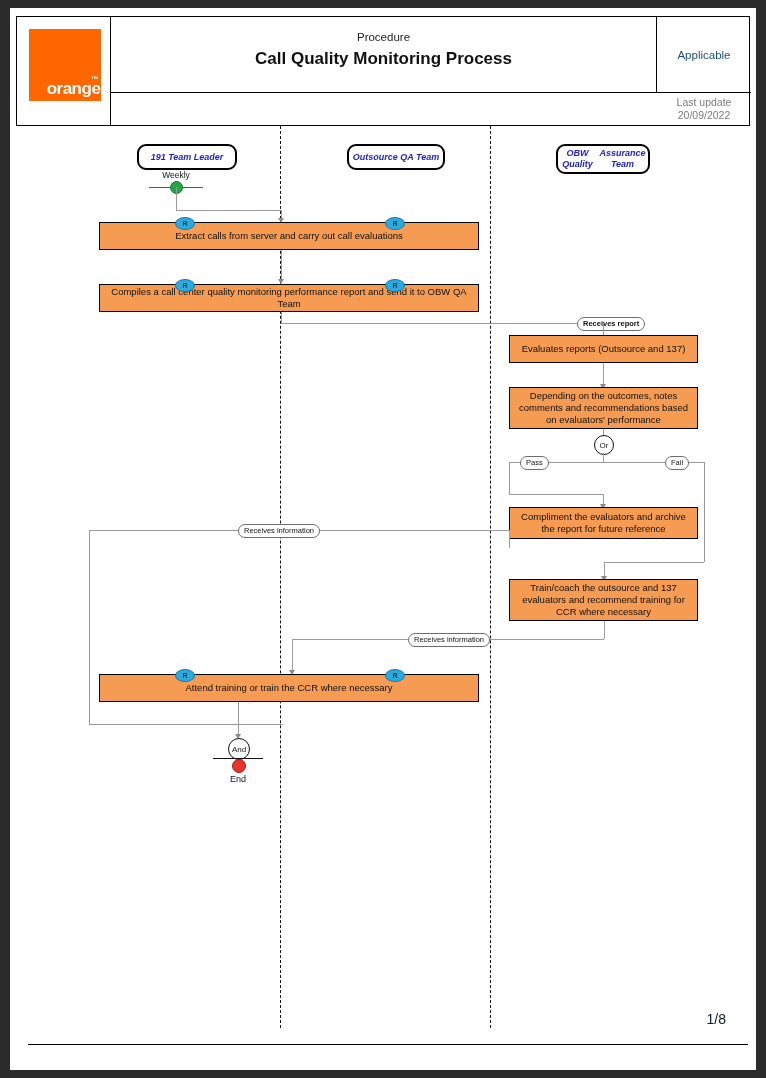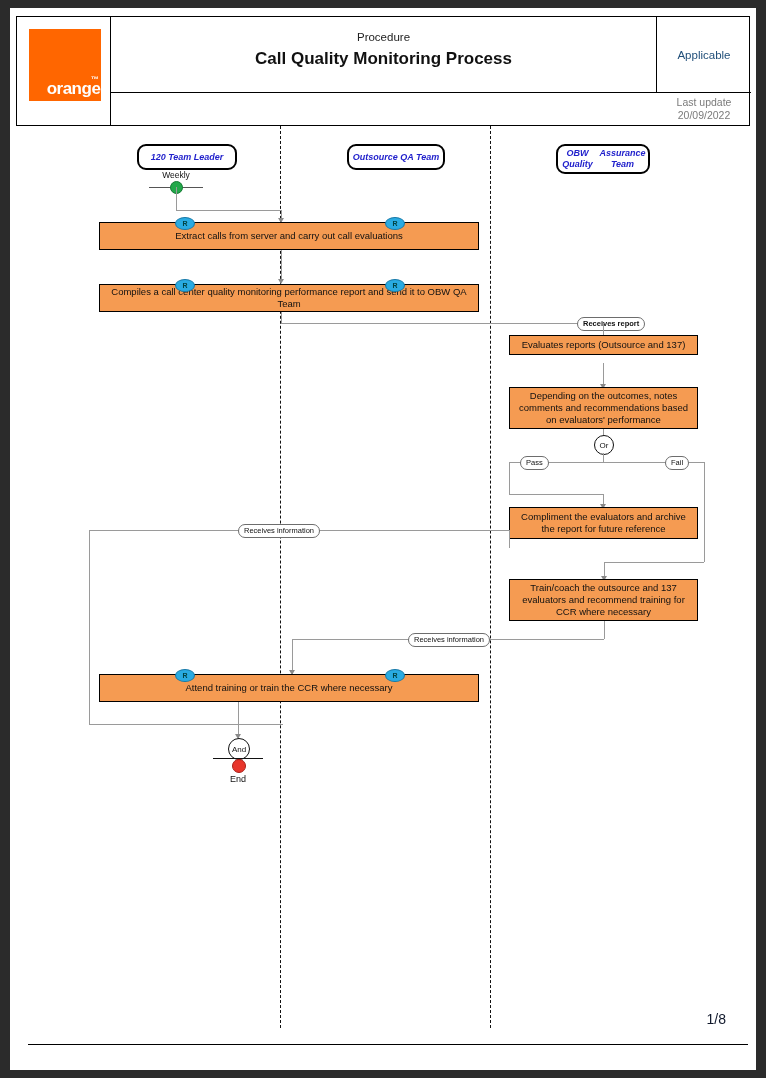--- a/index.html
+++ b/index.html
@@ -92,21 +92,21 @@
         <div class="upd-line">20/09/2022</div>
       </div>
     </div>
 
     <div id="canvas">
 
       <div class="divider" style="left:270px;top:0px;height:902px;"></div>
       <div class="divider" style="left:480px;top:0px;height:902px;"></div>
 
       <div class="lane-hdr" style="left:127px;top:18px;width:96px;height:22px;">
-        <span>120 Team Leader</span>
+        <span>191 Team Leader</span>
       </div>
       <div class="lane-hdr" style="left:337px;top:18px;width:94px;height:22px;">
         <span>Outsource QA Team</span>
       </div>
       <div class="lane-hdr" style="left:546px;top:18px;width:90px;height:26px;flex-direction:row;">
         <span>OBW Quality</span>
         <span>Assurance Team</span>
       </div>
 
       <div id="start-lbl" style="left:130px;top:44px;width:72px;">Weekly</div>
@@ -142,21 +142,21 @@
         </div>
 
       <div class="vline" style="left:271px;top:186px;height:11px;"></div>
       <div class="hline" style="left:271px;top:197px;width:322px;"></div>
       <div class="lbl" style="left:567px;top:191px;font-weight:bold;">
         <span>Receives report</span>
       </div>
       <div class="vline" style="left:593px;top:197px;height:18px;"></div>
       <div class="arrowdn" style="left:589.5px;top:213px;"></div>
 
-      <div class="pbox" style="left:499px;top:209px;width:189px;height:20px;">
+      <div class="pbox" style="left:499px;top:209px;width:189px;height:28px;">
         <span>Evaluates reports (Outsource and 137)</span>
       </div>
 
       <div class="vline" style="left:593px;top:237px;height:24px;"></div>
       <div class="arrowdn" style="left:589.5px;top:258px;"></div>
 
       <div class="pbox" style="left:499px;top:261px;width:189px;height:42px;">
         <span>Depending on the outcomes, notes comments and recommendations based on evaluators' performance</span>
       </div>
 

